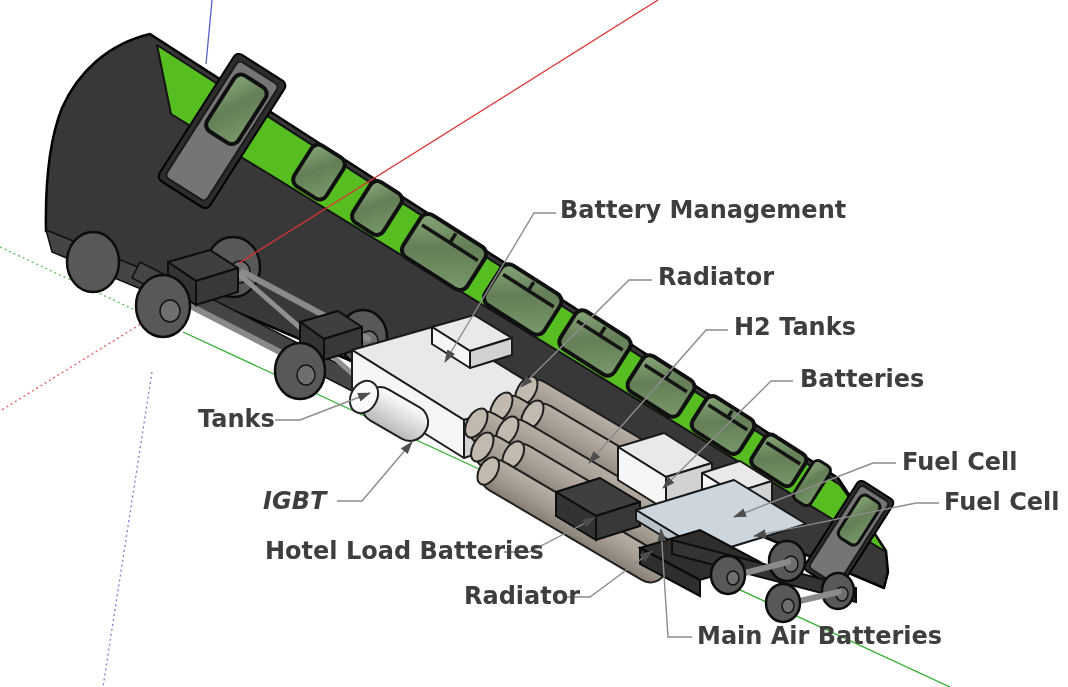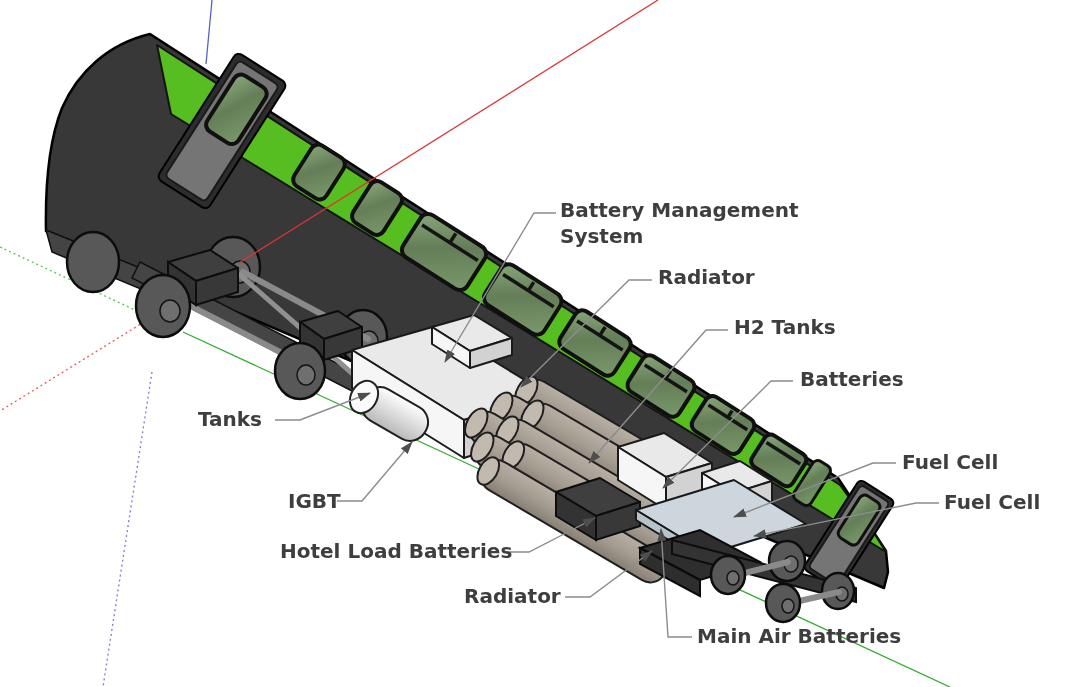--- a/index.html
+++ b/index.html
@@ -1,19 +1,19 @@
 <!DOCTYPE html>
 <html style="--color-livery_green: #57BE21; --color-body_dark: #383838; --color-glass_green: #7d9a6e; --color-label_text: #3e3e3e; --color-leader: #8c8c8c; --color-axis_red: #dd3333; --color-axis_green: #2fae2f; --color-axis_blue: #5560c8; --color-tank_gray: #a59c91; --color-radiator: #ccd6dc; --color-equipment_white: #f6f6f6;"><head>
 <meta charset="utf-8">
 <style>
   html,body{margin:0;padding:0;background:#fff;}
   #stage{position:relative;width:1068px;height:687px;background:#fff;overflow:hidden;
          font-family:"DejaVu Sans","Liberation Sans",sans-serif;}
   #scene{position:absolute;left:0;top:0;}
-  .lbl{position:absolute;font-weight:bold;font-size:20px;line-height:26px;
+  .lbl{position:absolute;font-weight:bold;font-size:24px;line-height:26px;
        color:var(--color-label_text,#3e3e3e);white-space:nowrap;letter-spacing:0px;}
   
   .body-dark{fill:var(--color-body_dark,#383838);stroke:#000;stroke-width:2.5;stroke-linejoin:round;}
   .skirt{fill:#444;stroke:#0f0f0f;stroke-width:1.5;}
   .beam{fill:#454545;stroke:#101010;stroke-width:1.5;}
   .green-band{fill:var(--color-livery_green,#57BE21);stroke:#141414;stroke-width:2;stroke-linejoin:round;}
   .glass{fill:url(#glassGrad);stroke:#101010;stroke-width:4;}
   .glass-thin{fill:url(#glassGrad);stroke:#101010;stroke-width:3;}
   .win-divider{stroke:#141414;stroke-width:3.5;fill:none;}
   .door-frame{fill:#2d2d2d;stroke:#000;stroke-width:2;}
@@ -265,25 +265,24 @@
     <polyline class="leader" marker-end="url(#arrow)" points="692,637 668,637 661,529"></polyline>
     <polyline class="leader" marker-end="url(#arrow)" points="565,597 590,597 652,551"></polyline>
     <polyline class="leader" marker-end="url(#arrow)" points="504,552 529,552 595,518"></polyline>
     <polyline class="leader" marker-end="url(#arrow)" points="337,501 362,501 412,442"></polyline>
     <polyline class="leader" marker-end="url(#arrow)" points="275,420 300,420 370,393"></polyline>
   </g>
 </svg>
 
 <div class="lbl" style="left:560px;top:197px;">
   <div>Battery Management</div>
-  <div>System</div>
 </div>
 <div class="lbl" style="left:658px;top:264px;">Radiator</div>
 <div class="lbl" style="left:734px;top:314px;">H2 Tanks</div>
 <div class="lbl" style="left:800px;top:366px;">Batteries</div>
 <div class="lbl" style="left:902px;top:449px;">Fuel Cell</div>
 <div class="lbl" style="left:944px;top:489px;">Fuel Cell</div>
 <div class="lbl" style="left:697px;top:623px;">Main Air Batteries</div>
 <div class="lbl" style="left:464px;top:583px;text-align:center;">Radiator</div>
-<div class="lbl" style="left:280px;top:538px;">Hotel Load Batteries</div>
-<div class="lbl" style="left:288px;top:488px;">IGBT</div>
+<div class="lbl" style="left:265px;top:538px;">Hotel Load Batteries</div>
+<div class="lbl" style="left:263px;top:488px;font-style:italic;">IGBT</div>
 <div class="lbl" style="left:198px;top:406px;">Tanks</div>
 </div>
 
 </body></html>

